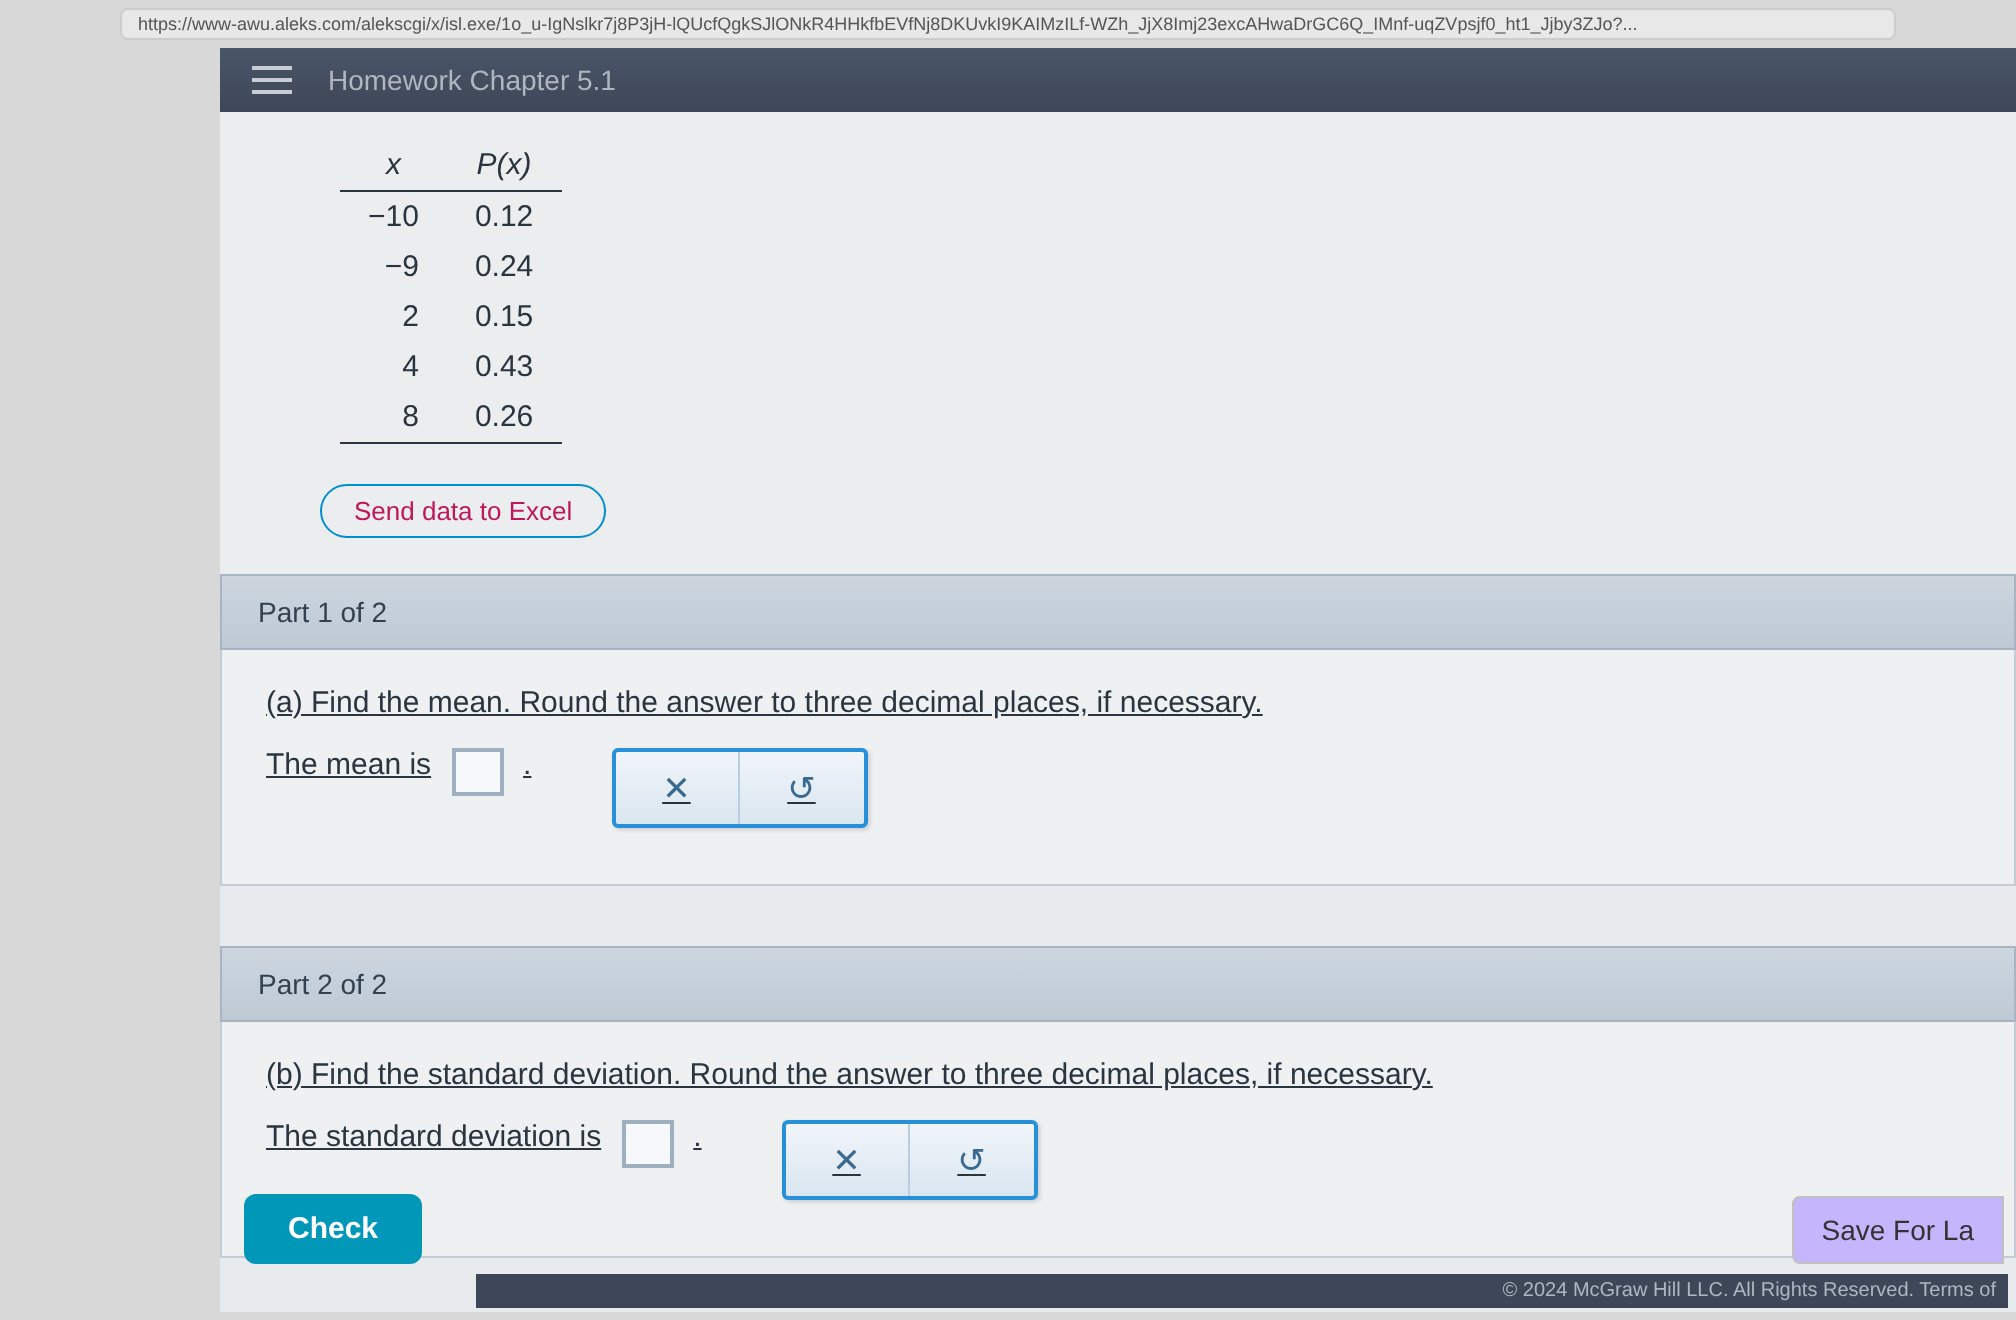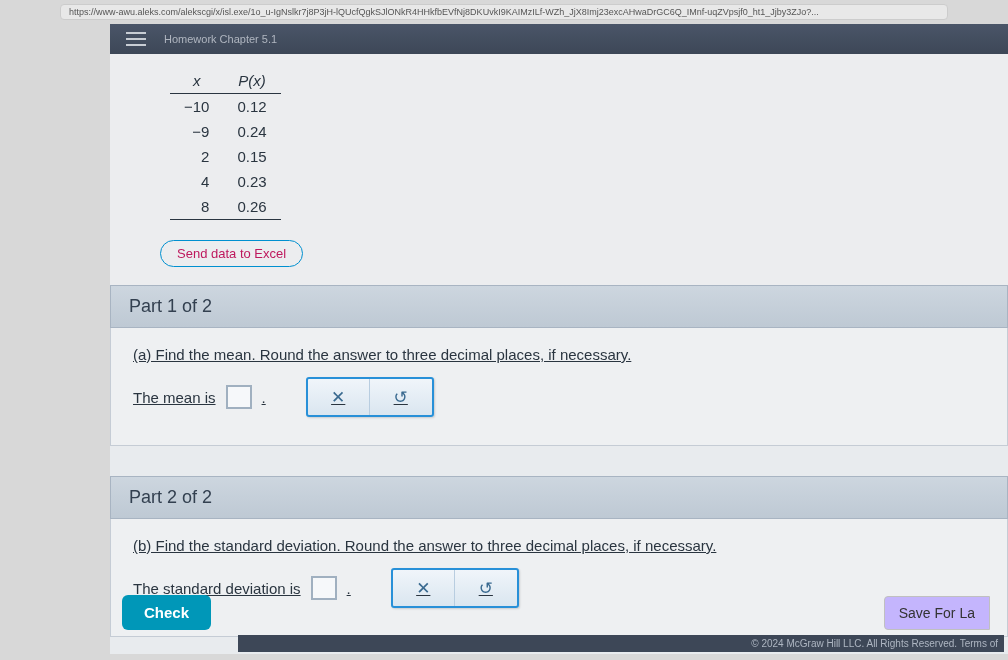--- a/index.html
+++ b/index.html
@@ -47,21 +47,21 @@
       width: 20px;
       height: 2px;
       background: #c8cdd4;
     }
     .header-text {
       display: flex;
       flex-direction: column;
       gap: 2px;
     }
     .hw-chapter {
-      font-size: 11px;
+      font-size: 14px;
       color: #b0b6c0;
     }
     .question-meta {
       font-size: 13px;
       color: #d8dce2;
     }
     .content {
       margin-left: 110px;
       background: #e8ebee;
       padding: 0;
@@ -103,35 +103,35 @@
       font-size: 13px;
       background: transparent;
       cursor: pointer;
       margin-left: 30px;
       margin-bottom: 18px;
     }
     .part-header {
       background: linear-gradient(to bottom, #cdd6df, #bec9d4);
       border: 1px solid #a8b4c2;
       padding: 10px 18px;
-      font-size: 18px;
+      font-size: 14px;
       color: #334050;
     }
     .part-body {
       padding: 18px 22px 28px 22px;
       background: #eef0f2;
       border: 1px solid #c5ccd5;
       border-top: none;
       font-size: 15px;
       color: #2a3540;
       text-decoration: underline;
     }
     .answer-row {
       display: flex;
-      align-items: center;
+      align-items: flex-start;
       gap: 10px;
       margin-top: 14px;
     }
     .answer-box {
       width: 26px;
       height: 24px;
       border: 2px solid #a0b0c0;
       background: #f6f8fa;
     }
     .controls {
@@ -158,21 +158,21 @@
       border-right: 1px solid #b8cde0;
     }
     .separator-space {
       height: 30px;
       background: #e8ebee;
     }
     .footer-bar {
       position: absolute;
       bottom: 24px;
       left: 0;
-      right: 12px;
+      right: 0;
       display: flex;
       align-items: center;
       justify-content: space-between;
       padding: 0 6px;
     }
     .check-btn {
       background: #0097b8;
       color: white;
       border: none;
       padding: 9px 22px;
@@ -237,21 +237,21 @@
         <tr>
           <td>−9</td>
           <td>0.24</td>
         </tr>
         <tr>
           <td>2</td>
           <td>0.15</td>
         </tr>
         <tr>
           <td>4</td>
-          <td>0.23</td>
+          <td>0.43</td>
         </tr>
         <tr>
           <td>8</td>
           <td>0.26</td>
         </tr>
       </tbody>
     </table>
 
     <button class="send-excel">Send data to Excel</button>
   </div>

